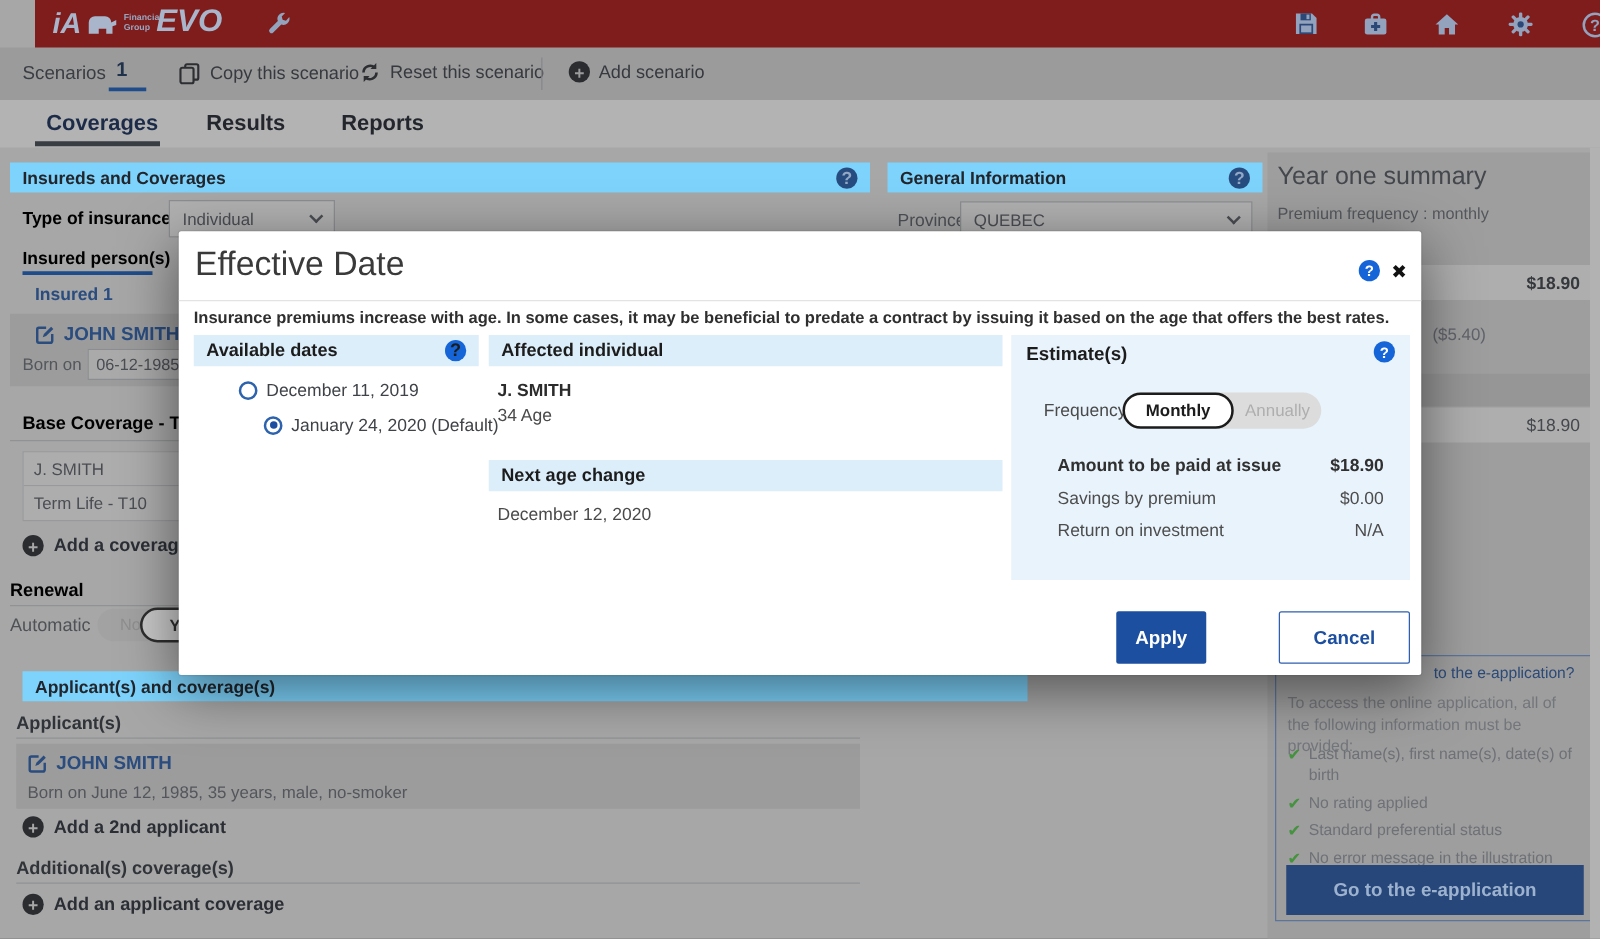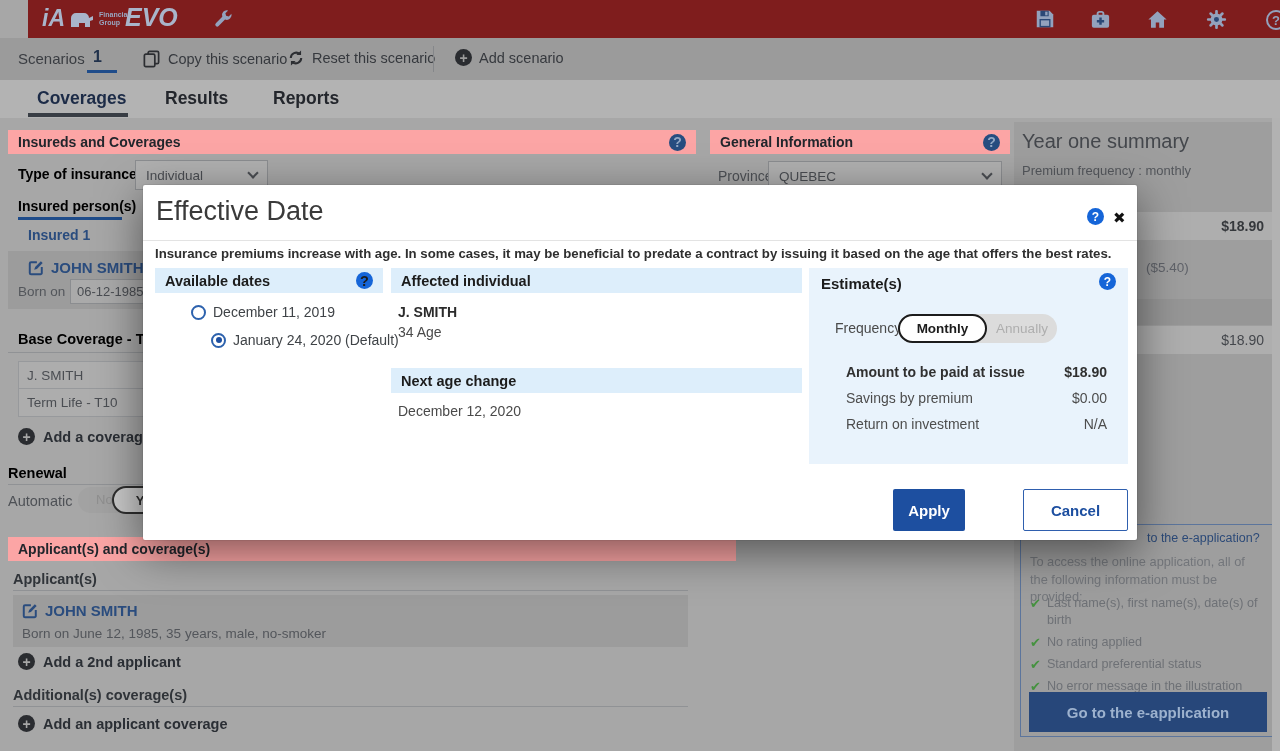--- a/index.html
+++ b/index.html
@@ -22,21 +22,21 @@
   .scen-btn{color:#36393e;font-size:14.5px;display:flex;align-items:center;gap:7px;cursor:pointer;}
   .plus-circ{width:17px;height:17px;border-radius:50%;background:#2a2c30;color:#9b9b9b;
     font-size:14px;font-weight:700;display:flex;align-items:center;justify-content:center;line-height:1;}
 
   
   .tabrow{left:0;top:80px;width:1280px;height:38px;background:#b3b3b3;}
   .tab{font-size:17.5px;font-weight:600;color:#23262c;cursor:pointer;}
   .tab.active{color:#1c2b47;font-weight:700;}
 
   
-  .panel-hd{background:#fca5a5;display:flex;align-items:center;padding:0 10px;justify-content:space-between;}
+  .panel-hd{background:#7dd3fc;display:flex;align-items:center;padding:0 10px;justify-content:space-between;}
   .panel-hd span{font-size:14px;font-weight:700;color:#22262c;}
   .qicon{width:17px;height:17px;border-radius:50%;background:#1565d8;color:#fff;
     font-size:12px;font-weight:700;display:flex;align-items:center;justify-content:center;flex:0 0 auto;cursor:pointer;}
   .qicon.dim{background:#274d80;color:#93a8c4;}
   .lbl{font-size:14px;color:#4e5156;}
   .lbl.strong{font-weight:700;color:#000000;}
   .combo{background:#b0b0b0;border:1px solid #8b8d90;display:flex;align-items:center;
     justify-content:space-between;padding:0 10px;font-size:13.5px;color:#4a4d52;cursor:pointer;}
   .chev{width:8px;height:8px;border-right:2px solid #4a4d52;border-bottom:2px solid #4a4d52;
     transform:rotate(45deg);margin-top:-4px;}
@@ -236,21 +236,21 @@
   <span class="abs lbl strong" style="left:8px;top:465px;font-size:14.5px;">Renewal</span>
   <div class="abs hairline" style="left:8px;top:484px;width:688px;"></div>
   <span class="abs lbl" style="left:8px;top:493px;font-size:14.5px;">Automatic</span>
   <div class="abs toggle-track" style="left:78px;top:487px;width:100px;height:26px;">
     <span class="abs toggle-off-lbl" style="left:18px;top:5px;">No</span>
     <div class="abs toggle-pill-dim" style="left:34px;top:-1px;width:56px;height:28px;">
       <span>Y</span>
     </div>
   </div>
 
-  <div class="abs panel-hd" style="left:8px;top:537px;width:728px;height:24px;">
+  <div class="abs panel-hd" style="left:18px;top:537px;width:804px;height:24px;">
     <span>Applicant(s) and coverage(s)</span>
   </div>
   <span class="abs lbl strong" style="left:13px;top:571px;font-size:14.5px;color:#303439;">Applicant(s)</span>
   <div class="abs hairline" style="left:13px;top:590px;width:675px;"></div>
 
   <div class="abs" style="left:13px;top:595px;width:675px;height:52px;background:#9c9c9c;">
     <div class="abs" style="left:9px;top:7px;display:flex;align-items:center;gap:7px;">
       <svg width="16" height="16" viewBox="0 0 18 18" style="color:#2a4c7e;">
         <path d="M15.5 8v6.5A1.5 1.5 0 0 1 14 16H3.5A1.5 1.5 0 0 1 2 14.5V4A1.5 1.5 0 0 1 3.5 2.5H10" fill="none" stroke="currentColor" stroke-width="2.2"></path>
         <path d="M7 11l1-3L14.5 1.5l2 2L10 10z" fill="currentColor"></path>

